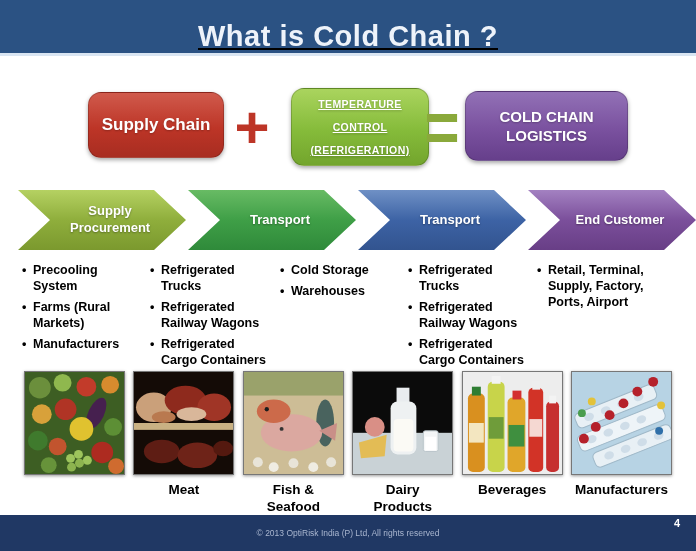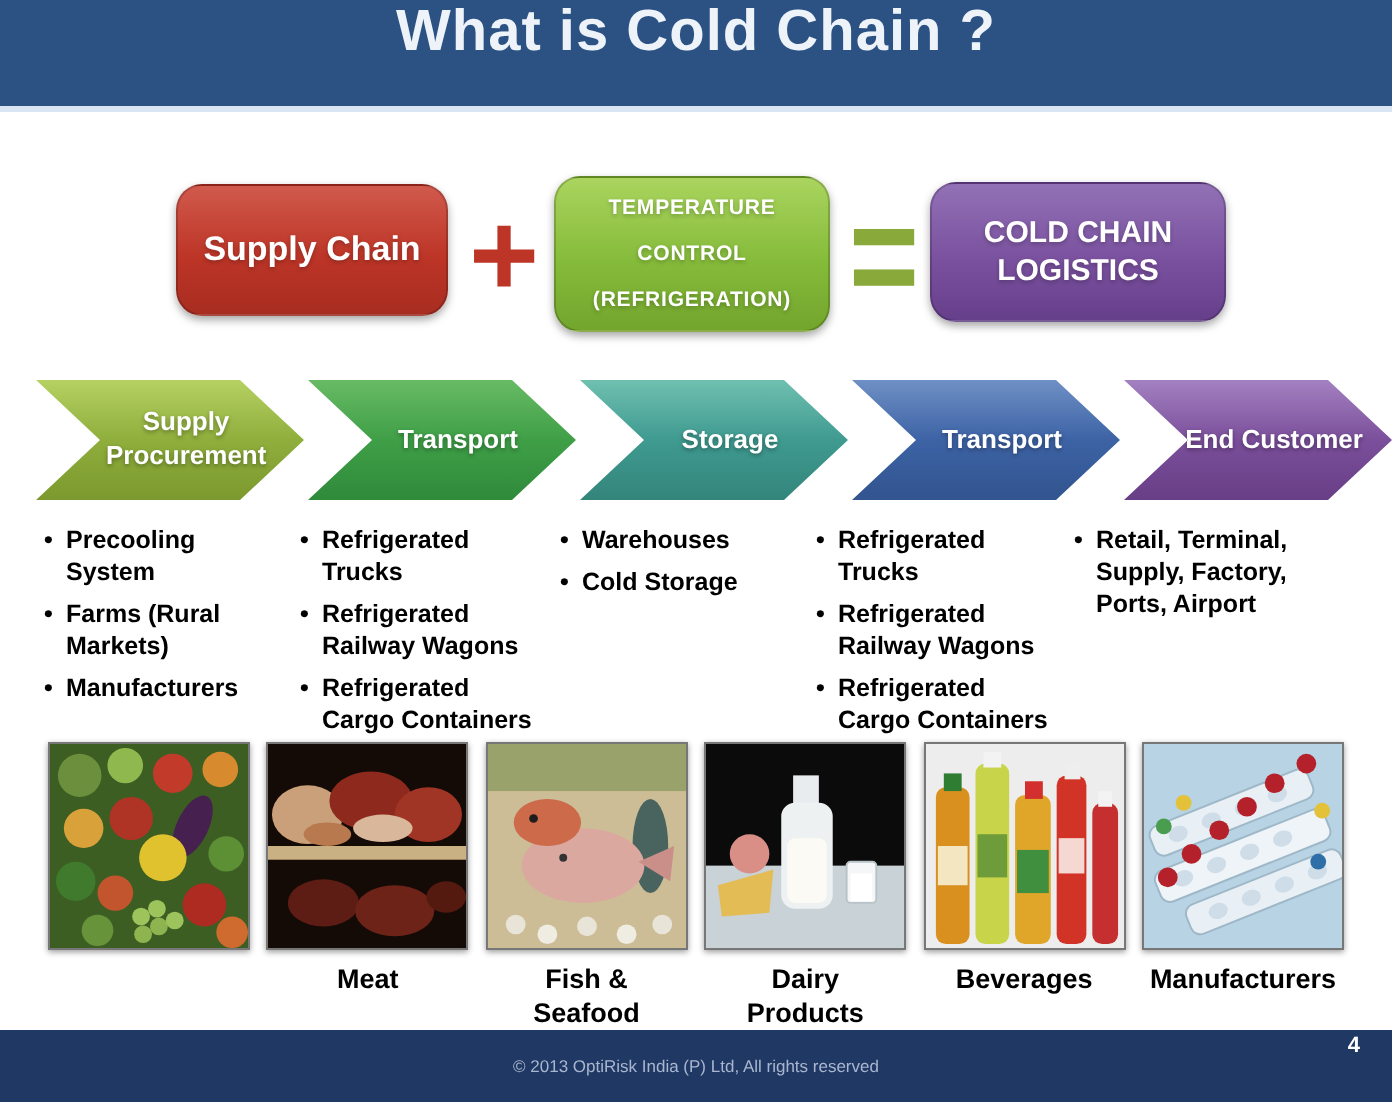--- a/index.html
+++ b/index.html
@@ -2,34 +2,34 @@
 <html><head>
 <meta charset="utf-8">
 <style>
   * { box-sizing: border-box; }
   html,body { margin:0; padding:0; }
   body { width:696px; height:551px; font-family:"Liberation Sans", sans-serif; background:#fff; }
   .slide { position:relative; width:696px; height:551px; background:#fff; overflow:hidden; }
 
   
   .title-bar { position:absolute; top:0; left:0; right:0; height:56px; background:#2b5283;
-    border-bottom:3px solid #d9e5f2; display:flex; align-items:flex-start; justify-content:center; }
+    border-bottom:3px solid #d9e5f2; display:flex; align-items:flex-end; justify-content:center;text-decoration:underline; }
   .title-bar h1 { margin:0; color:#eef3fa; font-size:29px; font-weight:bold; letter-spacing:.5px; }
 
   
   .equation { position:absolute; top:86px; left:0; right:0; height:86px; }
   .eq-box { position:absolute; border-radius:13px; display:flex; flex-direction:column;
     align-items:center; justify-content:center; color:#fff; font-weight:bold; text-align:center;
     box-shadow:0 2px 4px rgba(0,0,0,.35); border:1px solid rgba(0,0,0,.18);
     text-shadow:0 1px 2px rgba(0,0,0,.25); }
   .box-red    { left:88px;  top:6px; width:136px; height:66px; font-size:17px;
     background:linear-gradient(180deg,#d05a4c 0%,#bd3527 55%,#a82d21 100%); }
-  .box-green  { left:277px; top:2px; width:138px; height:78px; font-size:10.5px; letter-spacing:.4px;
-    background:linear-gradient(180deg,#aad45e 0%,#85bb3a 55%,#73a52d 100%); line-height:23px; }
-  .box-purple { left:465px; top:5px; width:148px; height:70px; font-size:15px; line-height:1.3;
+  .box-green  { left:291px; top:2px; width:138px; height:78px; font-size:10.5px; letter-spacing:.4px;
+    background:linear-gradient(180deg,#aad45e 0%,#85bb3a 55%,#73a52d 100%); line-height:23px;text-decoration:underline; }
+  .box-purple { left:465px; top:5px; width:163px; height:70px; font-size:15px; line-height:1.3;
     background:linear-gradient(180deg,#9271b6 0%,#7a519f 55%,#663f8b 100%); padding:0 14px; }
   .op { position:absolute; top:0; height:82px; display:flex; align-items:center; justify-content:center;
     font-weight:bold; font-size:60px; }
   .op-plus   { left:226px; width:52px; color:#bd3527; }
   .op-equals { left:418px; width:48px; color:#8aa93b; transform:scaleY(1.25); }
 
   
   .chevrons { position:absolute; top:190px; left:18px; width:678px; height:60px; display:flex;gap:32px; }
   .chevron { flex:1; margin-left:-30px; display:flex; align-items:center; justify-content:center;
     clip-path:polygon(0 0, calc(100% - 32px) 0, 100% 50%, calc(100% - 32px) 100%, 0 100%, 32px 50%); }
@@ -92,44 +92,41 @@
     </div>
   </div>
 
   <div class="chevrons">
     <div class="chevron c1">
       <span class="w80">Supply Procurement</span>
     </div>
     <div class="chevron c2">
       <span>Transport</span>
     </div>
-    <div class="chevron c3">
-      <span>Storage</span>
-    </div>
     <div class="chevron c4">
       <span>Transport</span>
     </div>
     <div class="chevron c5">
       <span>End Customer</span>
     </div>
   </div>
 
   <ul class="col col1">
     <li>Precooling System</li>
     <li>Farms (Rural Markets)</li>
     <li>Manufacturers</li>
   </ul>
   <ul class="col col2">
     <li>Refrigerated Trucks</li>
     <li>Refrigerated Railway Wagons</li>
     <li>Refrigerated Cargo Containers</li>
   </ul>
   <ul class="col col3">
+    <li>Cold Storage</li>
     <li>Warehouses</li>
-    <li>Cold Storage</li>
   </ul>
   <ul class="col col4">
     <li>Refrigerated Trucks</li>
     <li>Refrigerated Railway Wagons</li>
     <li>Refrigerated Cargo Containers</li>
   </ul>
   <ul class="col col5">
     <li>Retail, Terminal, Supply, Factory, Ports, Airport</li>
   </ul>
 

